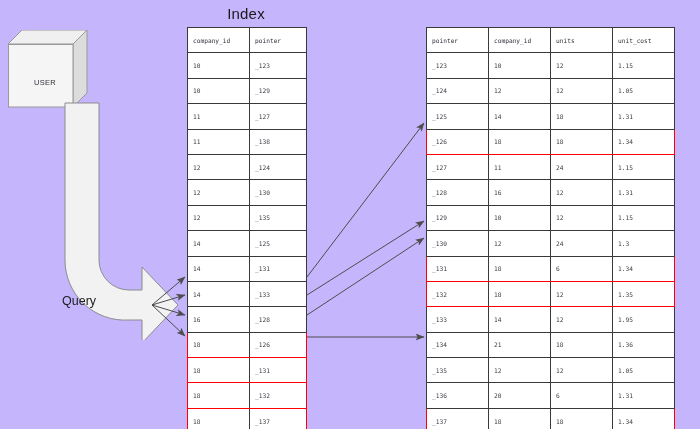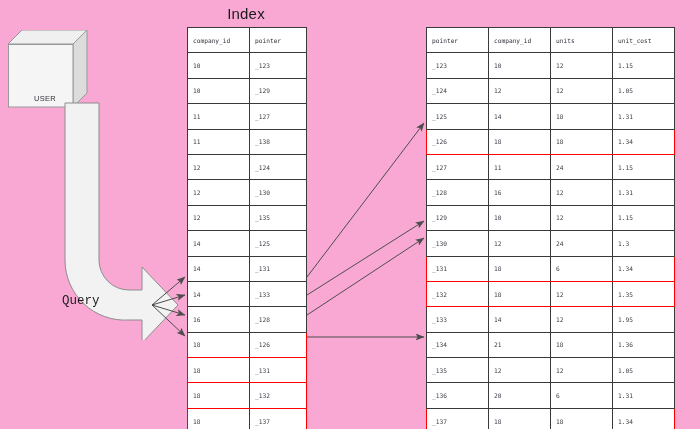--- a/index.html
+++ b/index.html
@@ -4,21 +4,21 @@
 <style>
   html, body {
     margin: 0;
     padding: 0;
     background: #ffffff;
   }
   #canvas {
     position: relative;
     width: 700px;
     height: 429px;
-    background: #f9a8d4;
+    background: #c4b5fd;
     font-family: "Liberation Sans", sans-serif;
     overflow: hidden;
   }
 
   
   .title {
     position: absolute;
     font-size: 15px;
     color: #1a1a1a;
     text-align: center;
@@ -82,38 +82,37 @@
   #user-label {
     position: absolute;
     left: 14px;
     top: 78px;
     width: 62px;
     text-align: center;
     font-size: 7.5px;
     font-family: "Liberation Sans", sans-serif;
     color: #33333d;
     letter-spacing: 0.3px;
-    margin-top: 16px;
   }
 
   
   #query-arrow {
     position: absolute;
     left: 18px;
     top: 100px;
     width: 160px;
     height: 240px;
   }
   #query-label {
     position: absolute;
     left: 62px;
     top: 294px;
     font-size: 12.5px;
     color: #1d1d1d;
-    font-family: Liberation Mono, monospace;
+    font-family: Liberation Sans, sans-serif;
   }
 
   
   #arrows {
     position: absolute;
     left: 0; top: 0;
     width: 700px; height: 429px;
     pointer-events: none;
     z-index: 9;
   }

